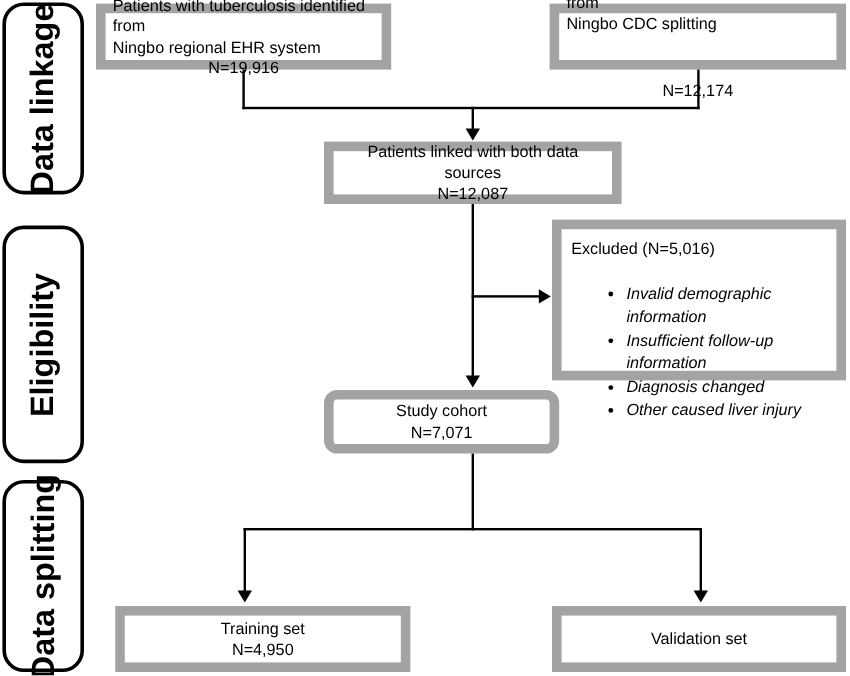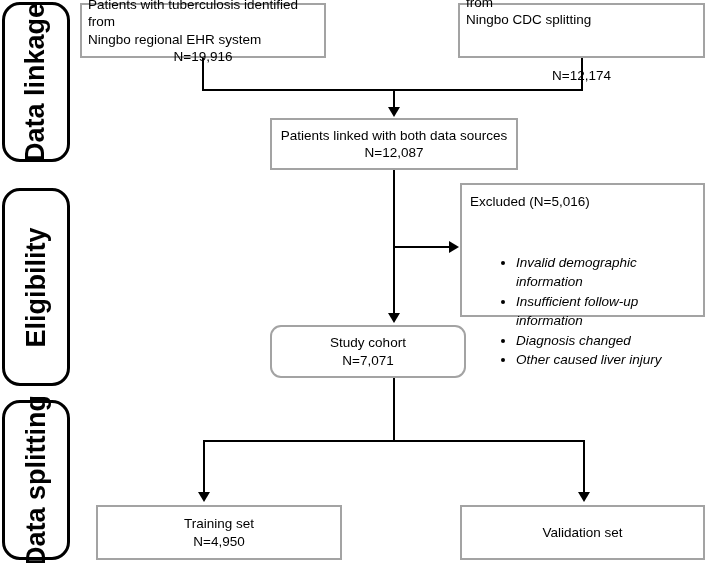--- a/index.html
+++ b/index.html
@@ -35,21 +35,21 @@
     white-space: nowrap;
     font-weight: bold;
     font-size: 27px;
     letter-spacing: 0px;
     line-height: 1;
   }
   
   .node {
     position: absolute;
     box-sizing: border-box;
-    border: 2px solid #a3a3a3;
+    border: 8px solid #a3a3a3;
     background: #fff;
     display: flex;
     flex-direction: column;
     justify-content: center;
   }
   .node-center {
     text-align: center;
   }
   .node-left {
     text-align: left;
@@ -144,21 +144,21 @@
     <div class="line">Patients linked with both data sources</div>
     <div class="line">N=12,087</div>
   </div>
 
   <div class="conn vline" style="left:393px; top:170px; height:146px;"></div>
   <div class="arrowhead-down" style="left:388px; top:313px;"></div>
 
   <div class="conn hline" style="left:393px; top:246px; width:58px;"></div>
   <div class="arrowhead-right" style="left:449px; top:241px;"></div>
 
-  <div class="node node-left" id="node-excluded" style="left:460px; top:183px; width:245px; height:134px;gap:24px;">
+  <div class="node node-left" id="node-excluded" style="left:460px; top:183px; width:245px; height:134px;">
     <div class="excl-title">Excluded (N=5,016)</div>
     <ul class="excl-list">
       <li>Invalid demographic information</li>
       <li>Insufficient follow-up information</li>
       <li>Diagnosis changed</li>
       <li>Other caused liver injury</li>
     </ul>
   </div>
 
   <div class="node node-center pad" style="left:270px; top:325px; width:196px; height:53px;border-radius:11px;">

